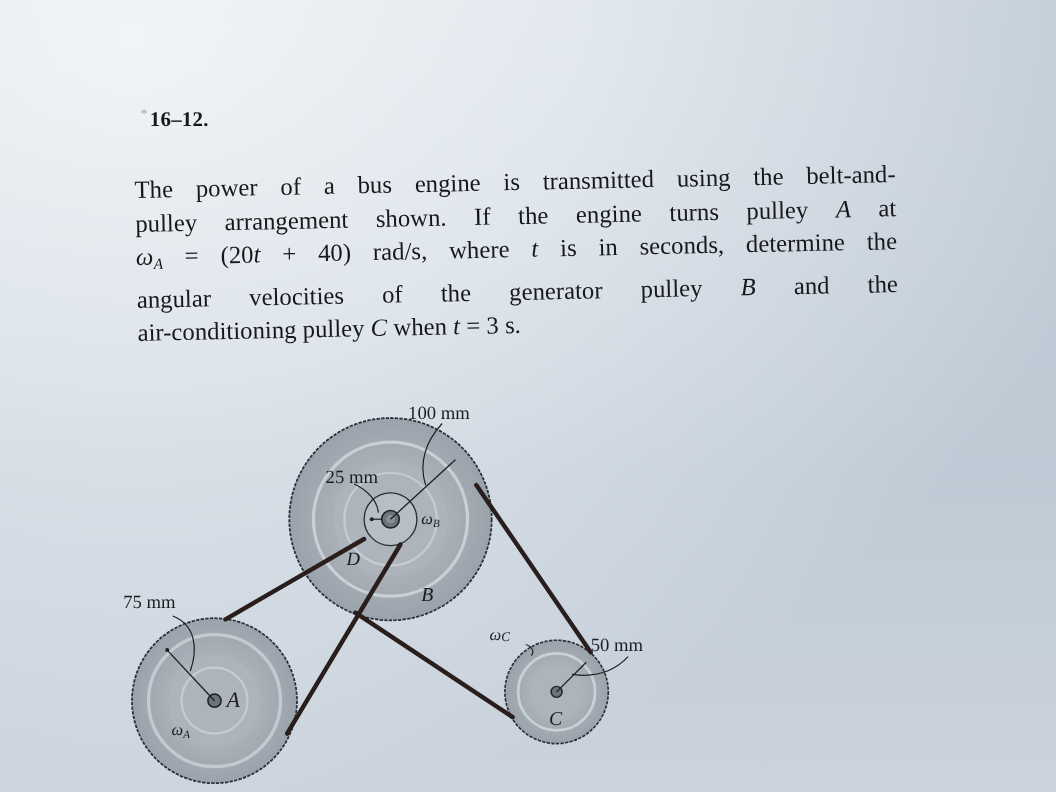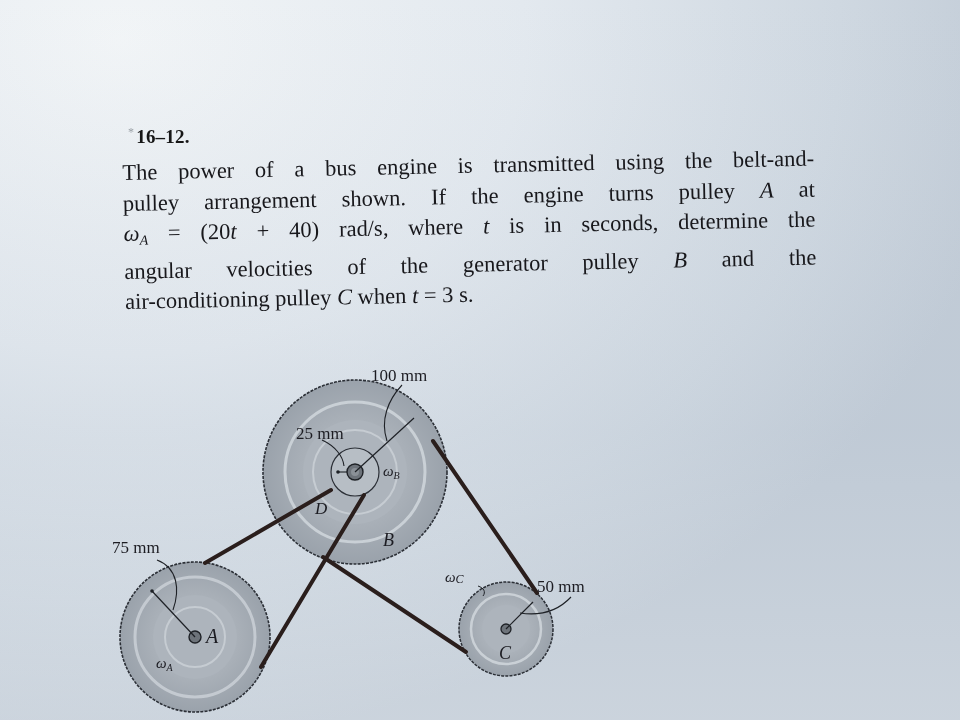--- a/index.html
+++ b/index.html
@@ -8,21 +8,21 @@
     background: radial-gradient(ellipse 900px 700px at 120px 40px, #f2f5f7 0%, #e3e9ef 45%, #cfd8e1 80%, #c2ccd7 100%);
     font-family: "Liberation Serif", "DejaVu Serif", serif;
     color:#1c1c20;
   }
   .shade {
     position:absolute; left:0; top:0; width:960px; height:720px;
     background: linear-gradient(180deg, rgba(255,255,255,0.0) 0%, rgba(180,192,206,0.15) 60%, rgba(230,234,238,0.25) 100%);
     pointer-events:none;
   }
   .problem-number {
-    position:absolute; left:128px; top:125px;
+    position:absolute; left:128px; top:96px;
     font-family:"Liberation Serif", serif; font-weight:bold; font-size:19px;
     color:#161616; letter-spacing:0.2px;
   }
   .problem-number .star { color:#9aa0a6; font-size:12px; vertical-align:super; margin-right:2px; font-weight:normal; }
   .problem-text {
     position:absolute; left:122px; top:158px; width:700px;
     font-size:22.5px; line-height:30.5px; color:#18181c;
     transform: rotate(-1.2deg); transform-origin: left top;
   }
   .problem-text .line { display:block; white-space:nowrap; }

